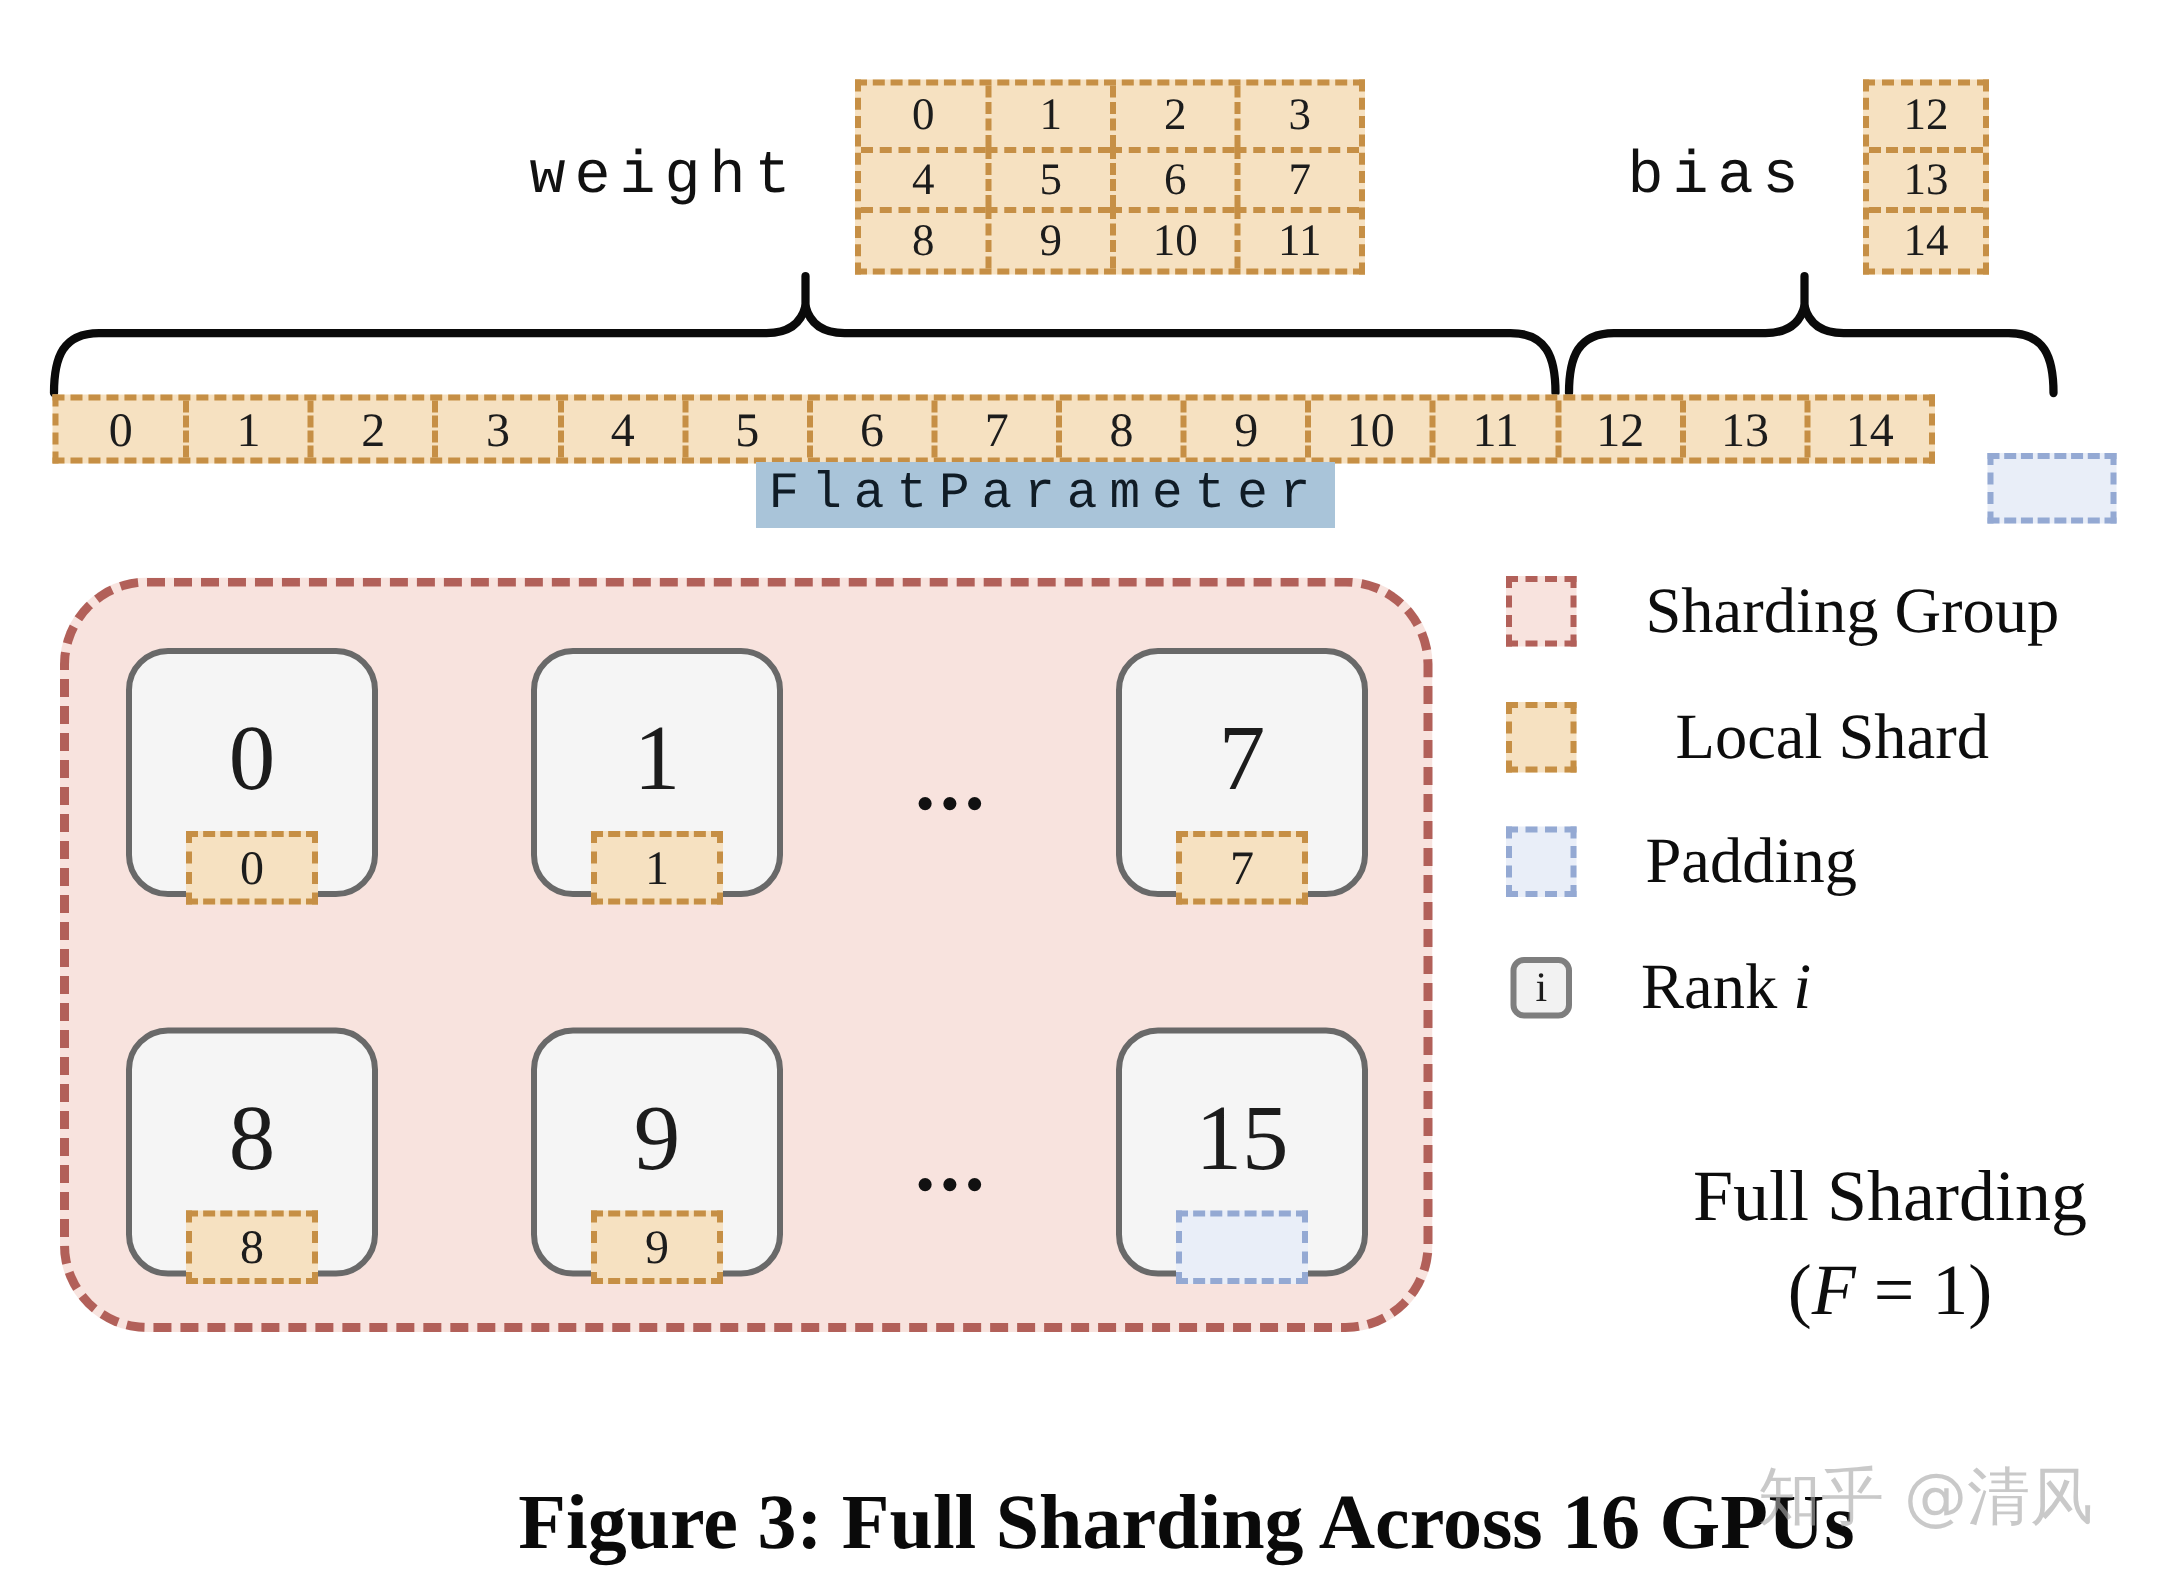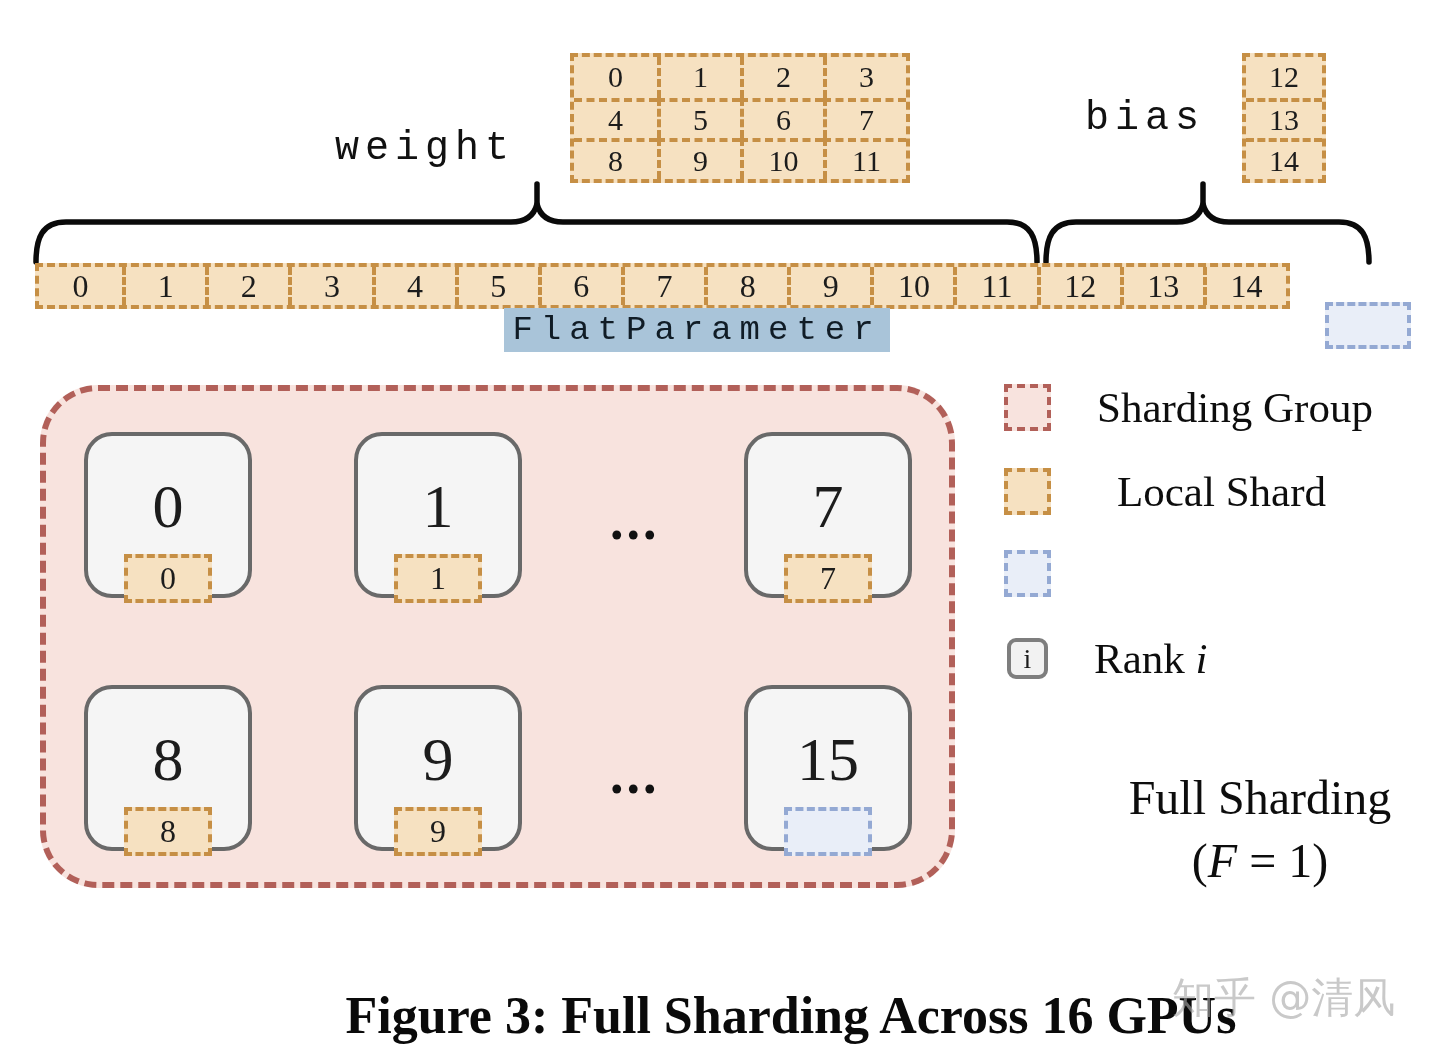--- a/index.html
+++ b/index.html
@@ -102,21 +102,21 @@
   #watermark{
     left:1172px;top:970px;font-size:42px;color:#a9a9a9;opacity:0.62;
     font-family:"DejaVu Sans", sans-serif;white-space:nowrap;z-index:6;
   }
 </style>
 </head>
 <body>
 
 <div id="canvas">
 
-  <div class="abs mono-label" style="left:335px;top:96px;margin-top:30px;">weight</div>
+  <div class="abs mono-label" style="left:353px;top:96px;">weight</div>
   <div class="abs mono-label" style="left:1085px;top:96px;">bias</div>
 
   <div id="weight-grid" class="abs shard-grid">
     <div class="cell">0</div>
     <div class="cell bl">1</div>
     <div class="cell bl">2</div>
     <div class="cell bl">3</div>
     <div class="cell bt">4</div>
     <div class="cell bl bt">5</div>
     <div class="cell bl bt">6</div>
@@ -195,20 +195,21 @@
   <div class="legend-row" style="top:383px;">
     <span class="legend-swatch sharding-group"></span>
     <span class="legend-label">Sharding Group</span>
   </div>
   <div class="legend-row" style="top:467px;gap:20px;">
     <span class="legend-swatch local-shard"></span>
     <span class="legend-label">Local Shard</span>
   </div>
   <div class="legend-row" style="top:550px;">
     <span class="legend-swatch padding"></span>
+    <span class="legend-label">Padding</span>
   </div>
   <div class="legend-row" style="top:634px;">
     <span class="legend-swatch rank">i</span>
     <span class="legend-label"><span>Rank </span><span class="it">i</span></span>
   </div>
 
   <div id="full-sharding" class="abs">
     <div>Full Sharding</div>
     <div><span>(</span><span class="it">F</span><span> = 1)</span></div>
   </div>

